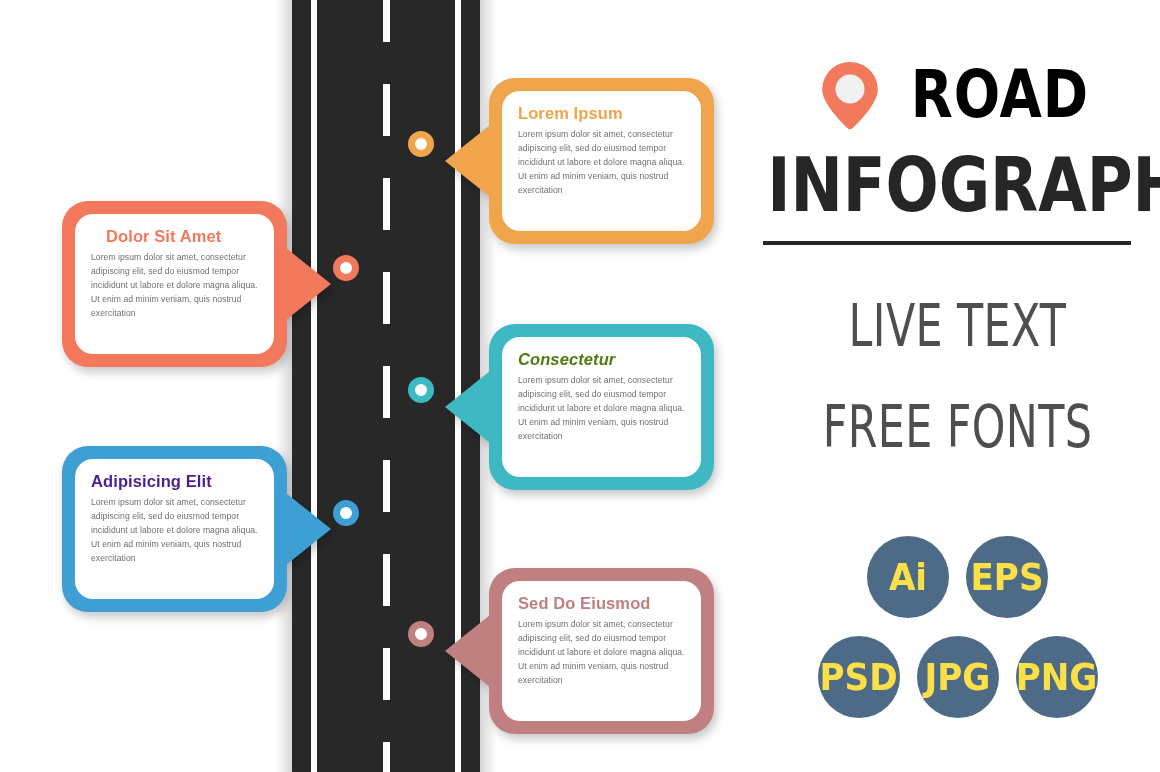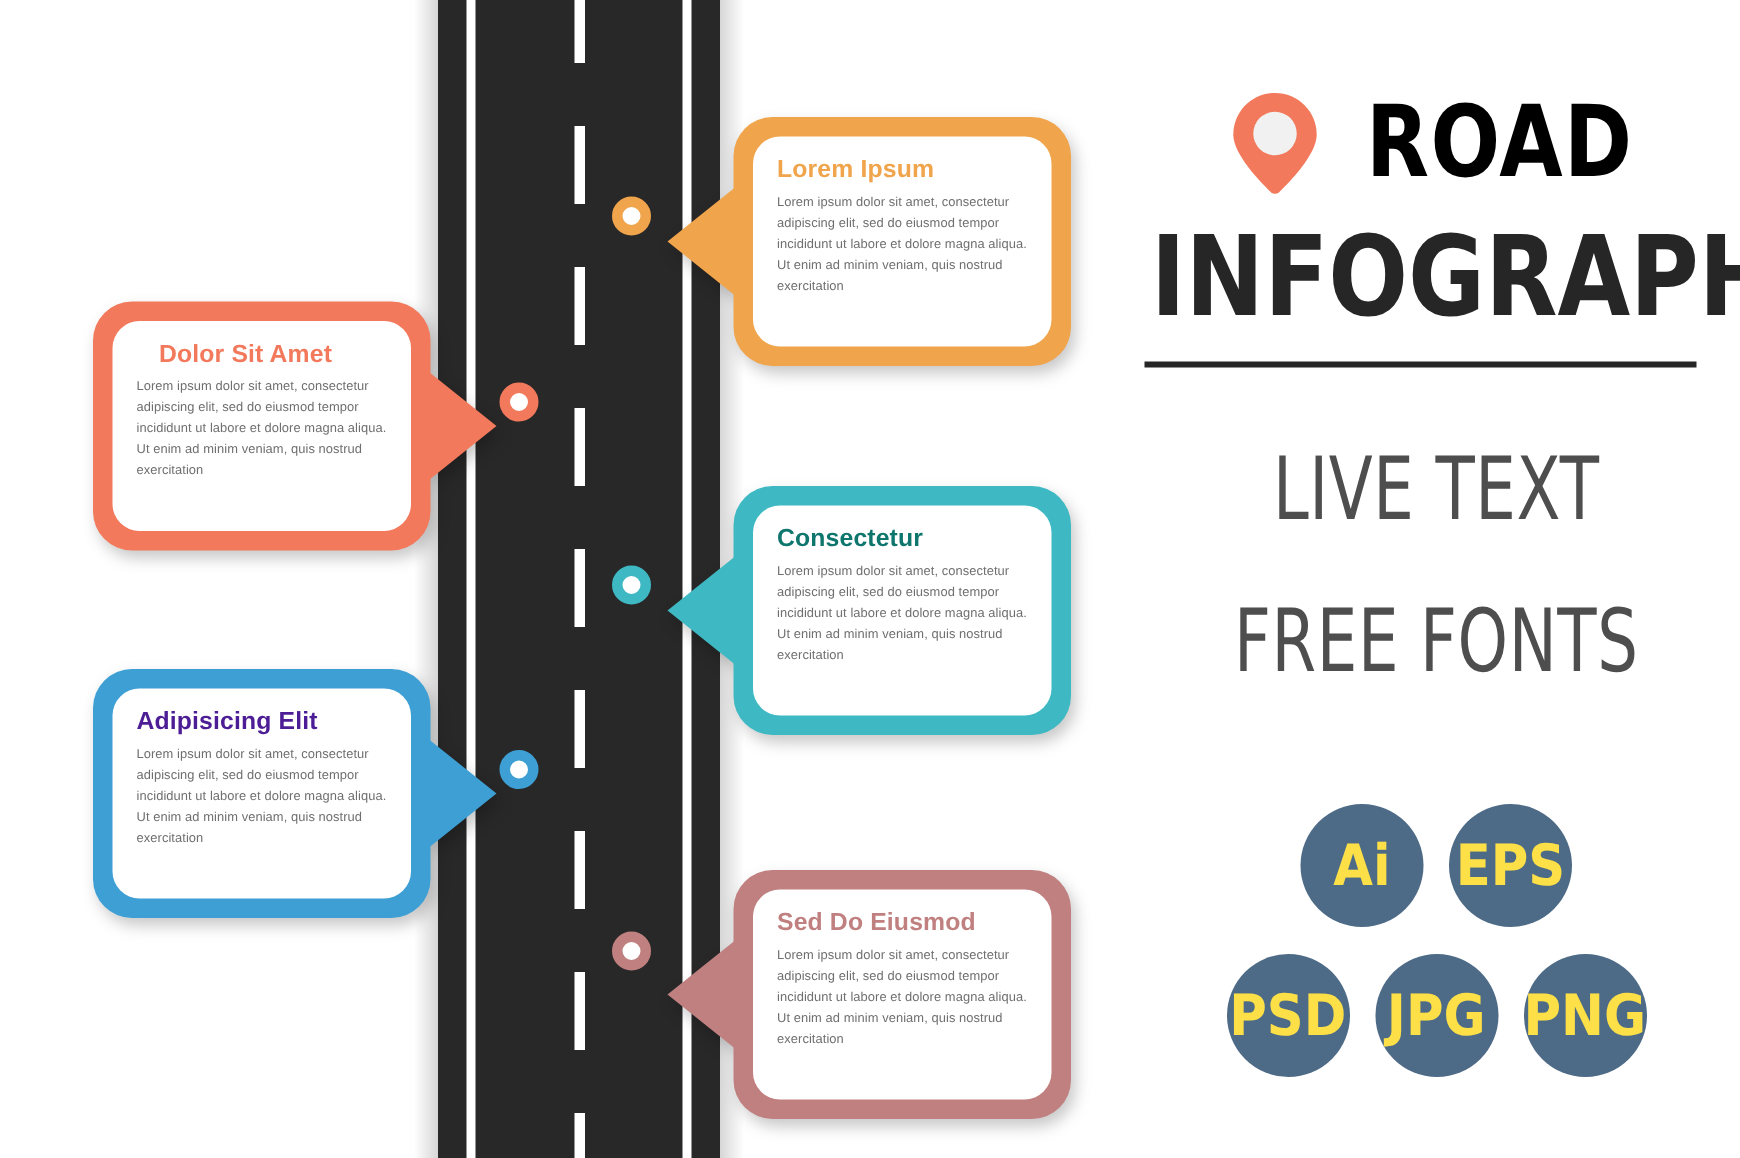--- a/index.html
+++ b/index.html
@@ -273,35 +273,35 @@
           <h3 style="color: rgb(242, 121, 91); margin-left: 15px;">Dolor Sit Amet</h3>
           <p>Lorem ipsum dolor sit amet, consectetur adipiscing elit, sed do eiusmod tempor incididunt ut labore et dolore magna aliqua. Ut enim ad minim veniam, quis nostrud exercitation</p>
         </div>
       </div>
       <div class="callout pointer-left" style="left: 489px; top: 324px;">
         <div class="frame">
           <div class="body" style="background: rgb(62, 185, 196);"></div>
           <div class="tail" style="border-right-color: rgb(62, 185, 196);"></div>
         </div>
         <div class="card">
-          <h3 style="color: #0f766e;">Consectetur</h3>
+          <h3 style="color: #4d7c0f; font-style: italic;">Consectetur</h3>
           <p>Lorem ipsum dolor sit amet, consectetur adipiscing elit, sed do eiusmod tempor incididunt ut labore et dolore magna aliqua. Ut enim ad minim veniam, quis nostrud exercitation</p>
         </div>
       </div>
       <div class="callout pointer-right" style="left: 62px; top: 446px;">
         <div class="frame">
           <div class="body" style="background: rgb(61, 159, 212);"></div>
           <div class="tail" style="border-left-color: rgb(61, 159, 212);"></div>
         </div>
         <div class="card">
           <h3 style="color: #4c1d95;">Adipisicing Elit</h3>
           <p>Lorem ipsum dolor sit amet, consectetur adipiscing elit, sed do eiusmod tempor incididunt ut labore et dolore magna aliqua. Ut enim ad minim veniam, quis nostrud exercitation</p>
         </div>
       </div>
-      <div class="callout pointer-left" style="left: 489px; top: 580px;">
+      <div class="callout pointer-left" style="left: 489px; top: 568px;">
         <div class="frame">
           <div class="body" style="background: rgb(192, 128, 128);"></div>
           <div class="tail" style="border-right-color: rgb(192, 128, 128);"></div>
         </div>
         <div class="card">
           <h3 style="color: rgb(192, 128, 128);">Sed Do Eiusmod</h3>
           <p>Lorem ipsum dolor sit amet, consectetur adipiscing elit, sed do eiusmod tempor incididunt ut labore et dolore magna aliqua. Ut enim ad minim veniam, quis nostrud exercitation</p>
         </div>
       </div>
     </div>

